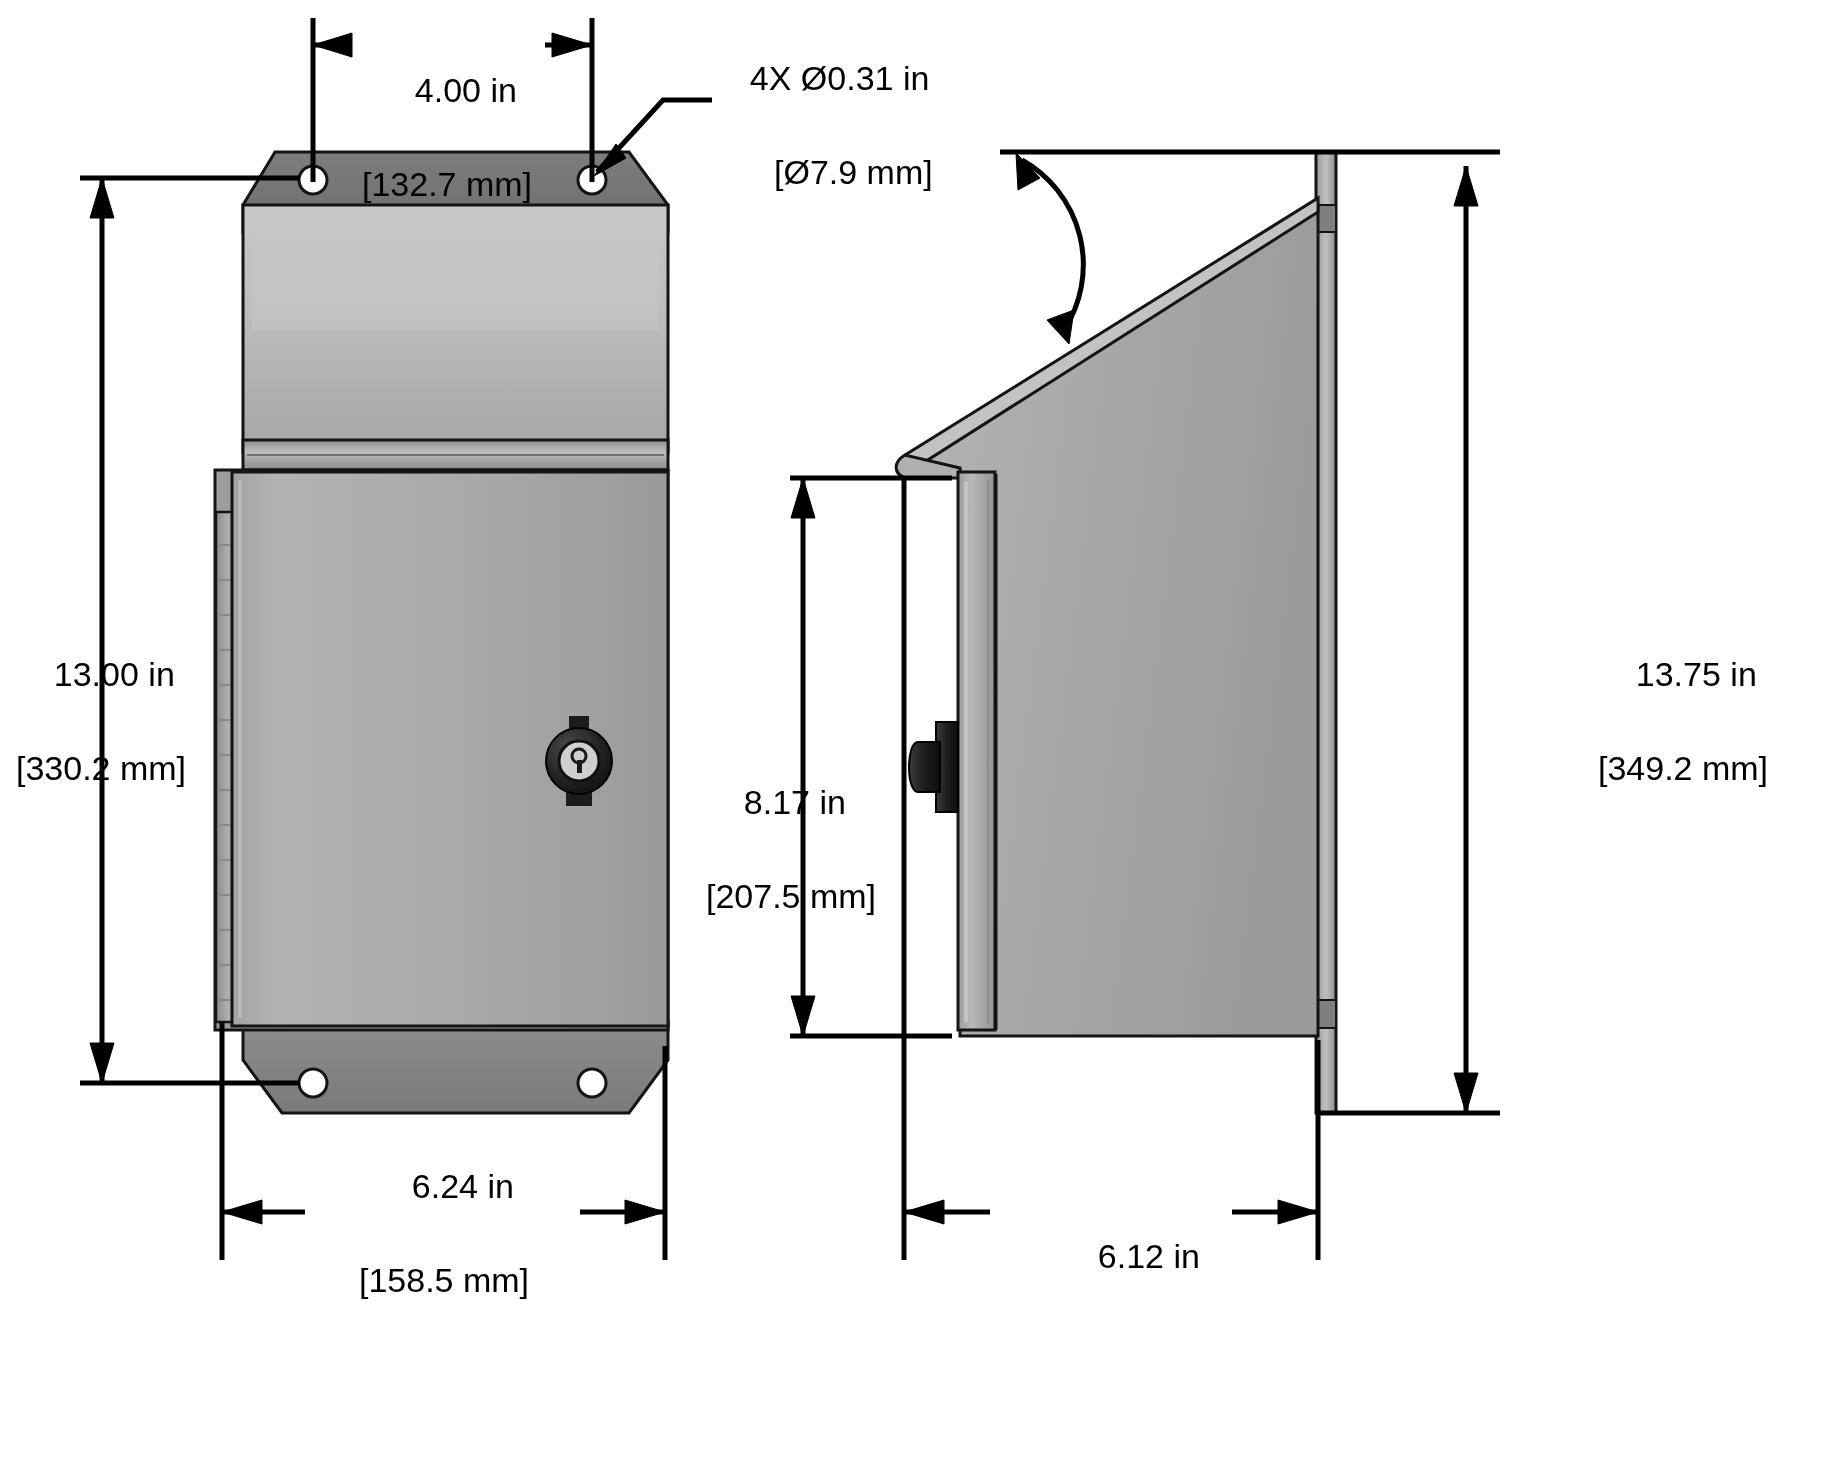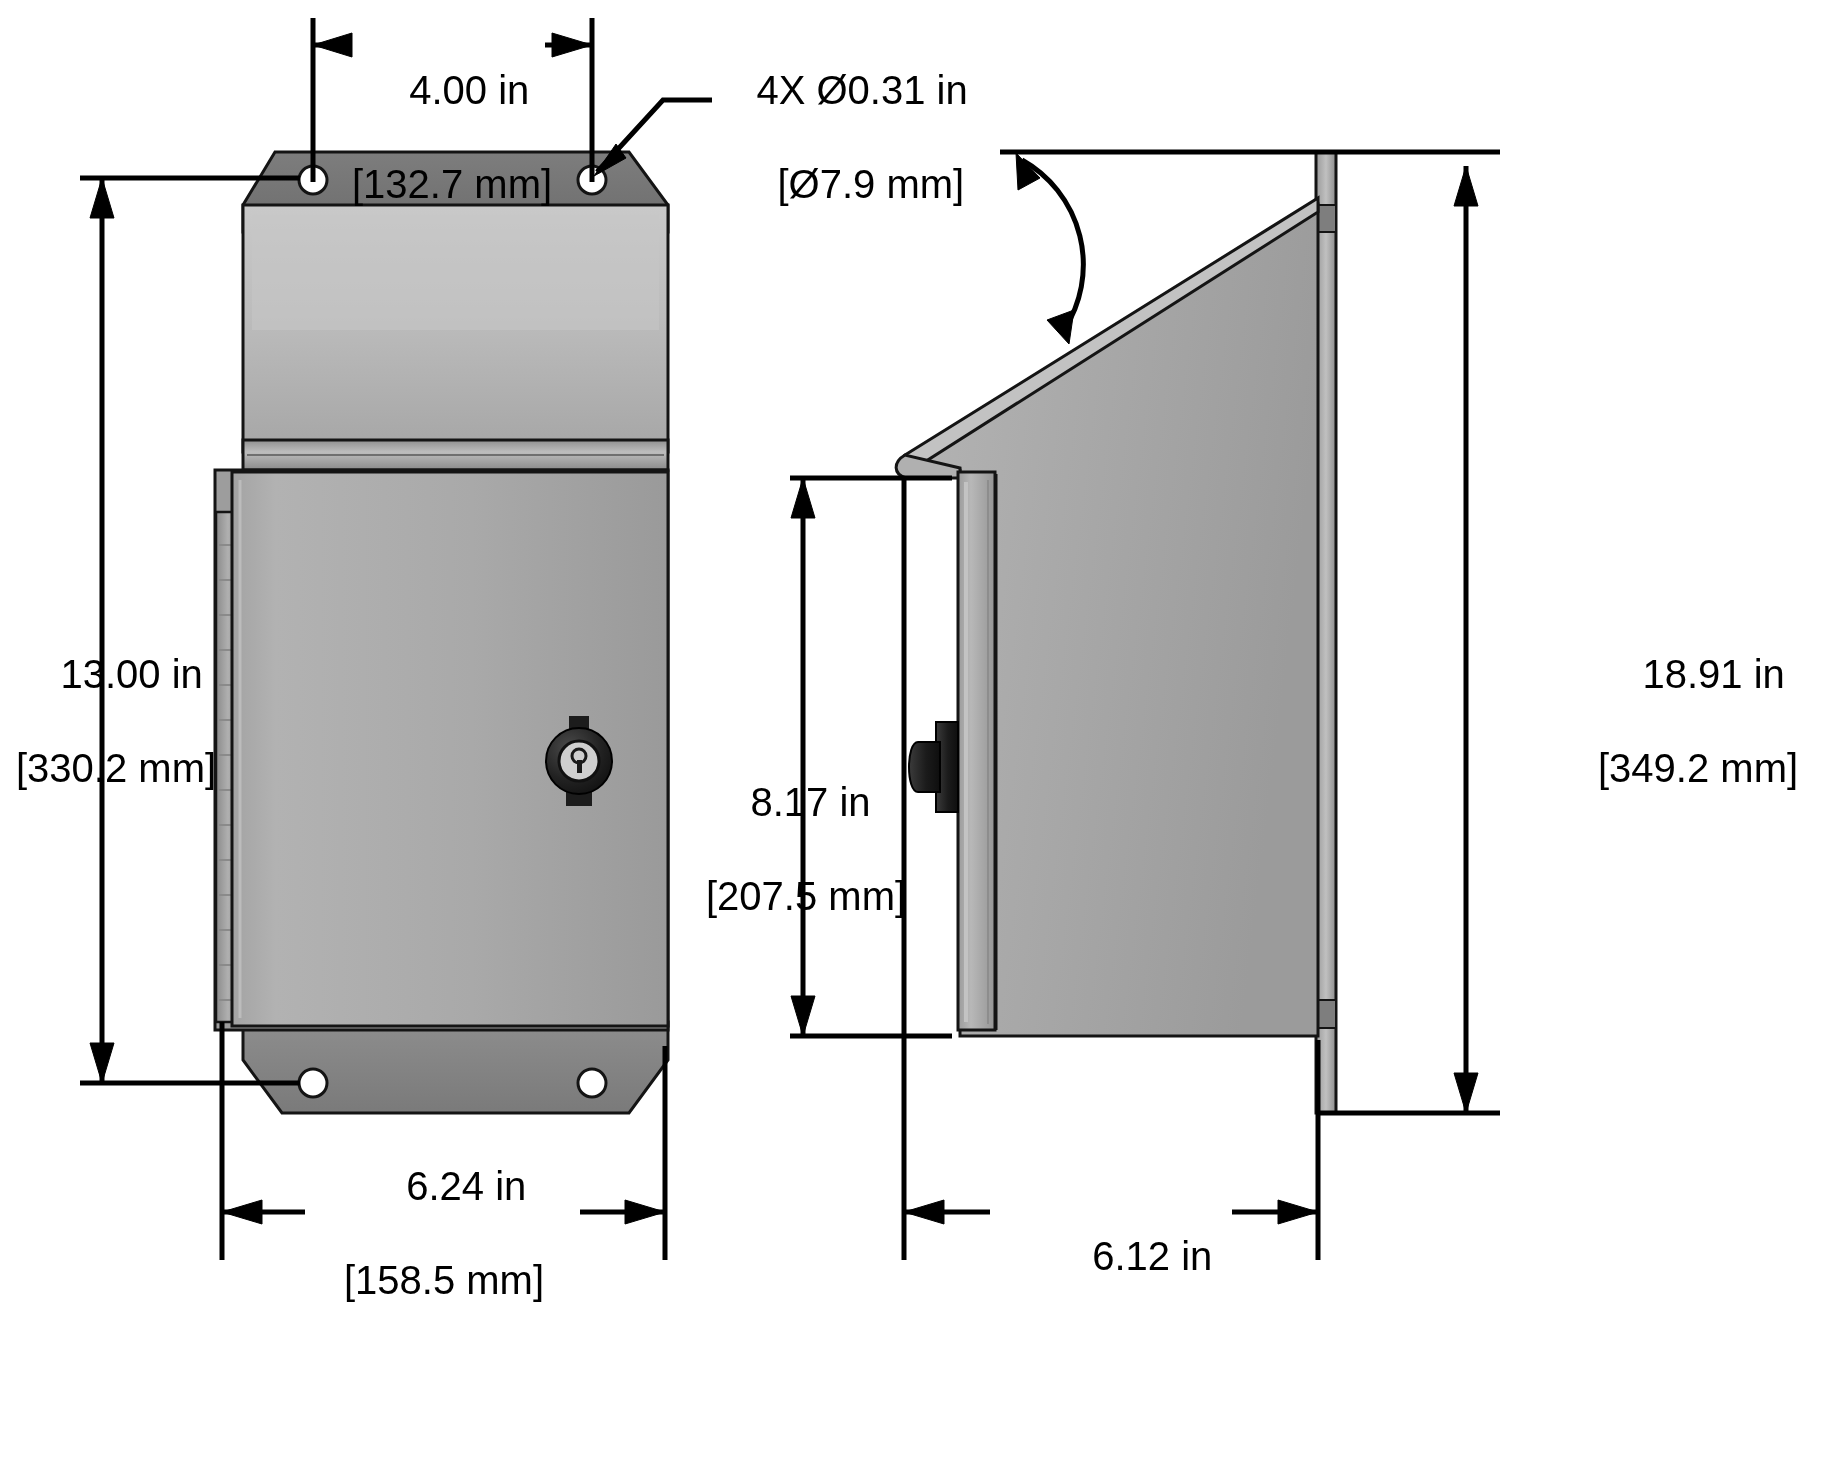--- a/index.html
+++ b/index.html
@@ -6,21 +6,21 @@
   body{
     width:1838px;height:1472px;position:relative;overflow:hidden;
     font-family:"Liberation Sans", sans-serif;
     color:#000;
   }
   #stage{position:absolute;left:0;top:0;width:1838px;height:1472px;}
   svg.layer{position:absolute;left:0;top:0;width:1838px;height:1472px;}
   .dimtext{
     position:absolute;
     font-family:"Liberation Sans", sans-serif;
-    font-size:40px;
+    font-size:34px;
     line-height:47px;
     color:#000;
     white-space:pre;
     letter-spacing:0px;
   }
   .dimtext .l2{display:block;}
   .ctr{text-align:center;}
 </style>
 </head>
 <body>
@@ -214,21 +214,21 @@
       <line x1="1318" y1="1212" x2="1232" y2="1212" stroke-width="5"></line>
       <polygon points="1318,1212 1278,1200 1278,1224"></polygon>
     </g>
   </svg>
 
   <div class="dimtext ctr" style="left:352px;top:20px;width:190px;">
     <span>4.00 in</span>
     <span class="l2">[132.7 mm]</span>
   </div>
 
-  <div class="dimtext" style="left:712px;top:20px;">
+  <div class="dimtext" style="left:712px;top:8px;">
     <span>4X Ø0.31 in</span>
     <span class="l2" style="padding-left:62px;text-align:center;">[Ø7.9 mm]</span>
   </div>
 
   <div class="dimtext" style="left:16px;top:604px;">
     <span>13.00 in</span>
     <span class="l2">[330.2 mm]</span>
   </div>
 
   <div class="dimtext ctr" style="left:305px;top:1116px;width:278px;">
@@ -236,21 +236,21 @@
     <span class="l2">[158.5 mm]</span>
   </div>
 
   <div class="dimtext" style="left:706px;top:732px;">
     <span>8.17 in</span>
     <span class="l2">[207.5 mm]</span>
   </div>
 
 
   <div class="dimtext" style="left:1598px;top:604px;">
-    <span>18.91 in</span>
+    <span>13.75 in</span>
     <span class="l2">[349.2 mm]</span>
   </div>
 
   <div class="dimtext ctr" style="left:990px;top:1186px;width:280px;text-align:center;">
     <span>6.12 in</span>
   </div>
 
 </div>
 
 </body></html>

